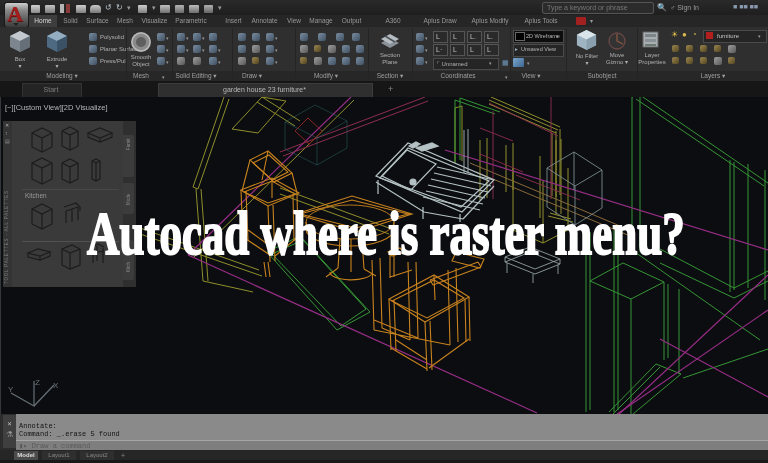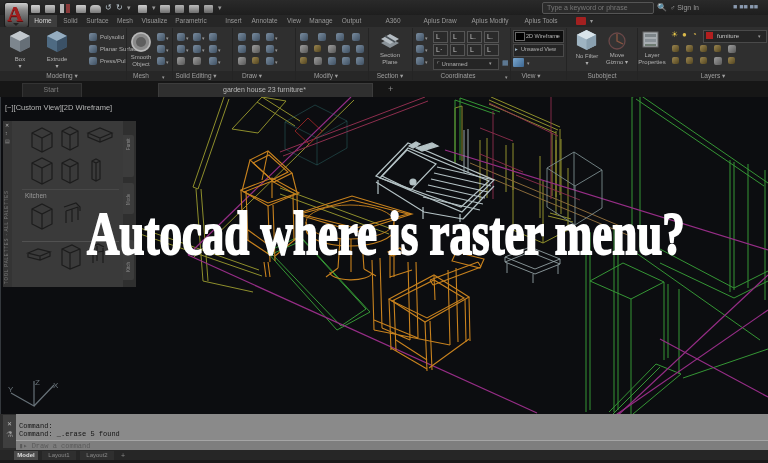--- a/index.html
+++ b/index.html
@@ -363,21 +363,21 @@
     </g>
 
     <g stroke="#667077" fill="none" stroke-width="1.2">
       <path d="M11,393 L34,406 L34,381 M34,406 L54,385"></path>
     </g>
     <text x="8" y="392" fill="#6a747b" font-size="8" font-family="Liberation Sans">Y</text>
     <text x="35" y="385" fill="#6a747b" font-size="8" font-family="Liberation Sans">Z</text>
     <text x="53" y="388" fill="#6a747b" font-size="8" font-family="Liberation Sans">X</text>
   </svg>
 
-  <div class="t" style="left:5px;top:103px;font-size:7.5px;color:#b5b5b5;">[−][Custom View][2D Wireframe]</div>
+  <div class="t" style="left:5px;top:103px;font-size:7.5px;color:#b5b5b5;">[−][Custom View][2D Visualize]</div>
 
   <div id="palette">
     <div class="abs" style="left:3px;top:121px;width:9px;height:166px;background:#343434;"></div>
     <div class="t" style="left:5px;top:122px;font-size:5px;color:#b5b5b5;">✕</div>
     <div class="t" style="left:5px;top:130px;font-size:5px;color:#999;">↕</div>
     <div class="t" style="left:5px;top:138px;font-size:5px;color:#999;">▤</div>
     <div class="t" style="left:4px;top:284px;font-size:4.5px;color:#7a7a7a;letter-spacing:0.8px;transform:rotate(-90deg);transform-origin:left top;">TOOL PALETTES - ALL PALETTES</div>
     <div class="abs" style="left:12px;top:121px;width:111px;height:166px;background:#3a3a3a;"></div>
     <div class="abs" style="left:123px;top:121px;width:13px;height:166px;background:#2f2f2f;"></div>
     <div class="abs" style="left:123px;top:135px;width:11px;height:42px;background:#3c3c3c;border-radius:0 2px 2px 0;"></div>
@@ -406,21 +406,21 @@
     </svg>
   </div>
 
   <div class="t" id="bigtext" style="left:87px;top:202px;font-family:'Liberation Serif',serif;font-weight:bold;font-size:62px;line-height:62px;color:#fff;-webkit-text-stroke:2px #fff;transform:scaleX(0.725);transform-origin:left top;">Autocad where is raster menu?</div>
 
   <div class="abs" style="left:0;top:414px;width:768px;height:36px;background:#2c2c2c;"></div>
   <div class="abs" style="left:3px;top:415px;width:13px;height:33px;background:#3f3f3f;"></div>
   <div class="t" style="left:7px;top:420px;font-size:6px;color:#bbb;">✕</div>
   <div class="t" style="left:6px;top:430px;font-size:8px;color:#999;">⚗</div>
   <div class="abs" style="left:16px;top:414px;width:752px;height:26px;background:#8a8a8a;"></div>
-  <div class="t" style="left:19px;top:422px;font-family:'Liberation Mono',monospace;font-size:7px;color:#141414;">Command:</div>
+  <div class="t" style="left:19px;top:422px;font-family:'Liberation Mono',monospace;font-size:7px;color:#141414;">Annotate:</div>
   <div class="t" style="left:19px;top:430px;font-family:'Liberation Mono',monospace;font-size:7px;color:#141414;">Command: _.erase 5 found</div>
   <div class="abs" style="left:16px;top:440px;width:752px;height:10px;background:#7e7e7e;border-top:1px solid #a5a5a5;"></div>
   <div class="t" style="left:19px;top:442px;font-family:'Liberation Mono',monospace;font-size:7px;color:#5a5a5a;">▮▸ Draw a command</div>
 
   <div class="abs" style="left:0;top:450px;width:768px;height:10px;background:#262626;"></div>
   <div class="abs" style="left:14px;top:451px;width:24px;height:9px;background:#4b4b4b;"></div>
   <div class="t" style="left:14px;top:452px;width:24px;text-align:center;font-size:6px;color:#ddd;font-weight:bold;">Model</div>
   <div class="abs" style="left:42px;top:451px;width:34px;height:9px;background:#2f2f2f;"></div>
   <div class="t" style="left:42px;top:452px;width:34px;text-align:center;font-size:6px;color:#8a8a8a;">Layout1</div>
   <div class="abs" style="left:80px;top:451px;width:34px;height:9px;background:#2f2f2f;"></div>

